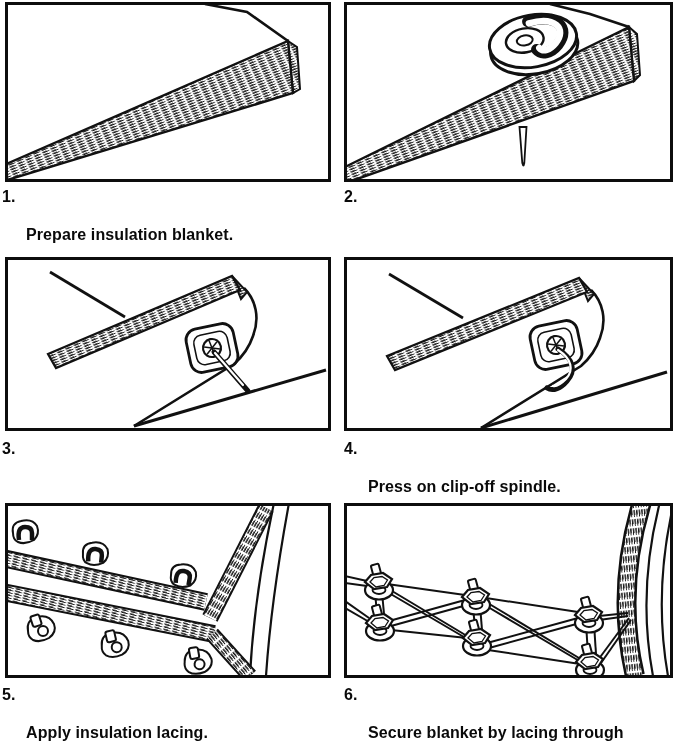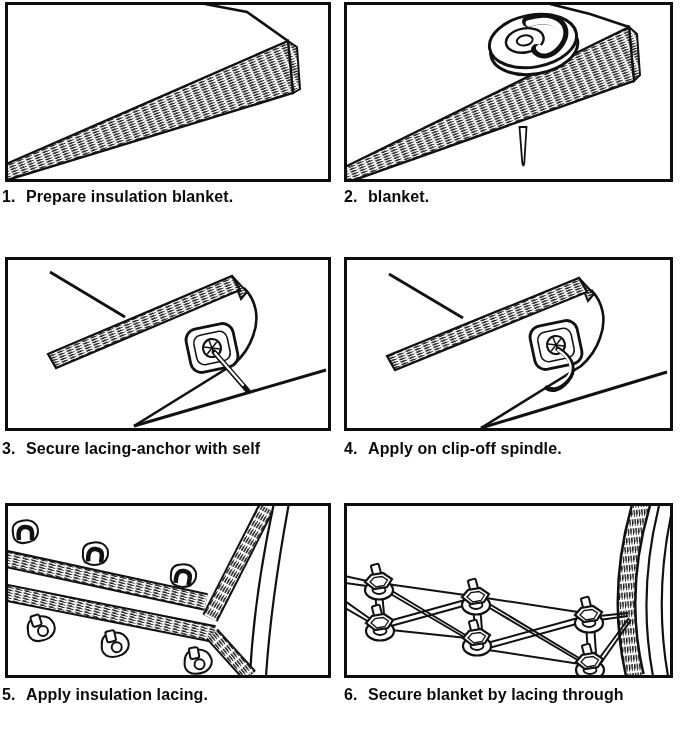--- a/index.html
+++ b/index.html
@@ -12,21 +12,21 @@
     position:absolute;box-sizing:border-box;
     border:3px solid #0d0d0d;background:#fff;
   }
   .panel svg{display:block;width:100%;height:100%;}
   .caption{
     position:absolute;display:flex;align-items:flex-start;
     font-weight:bold;font-size:16px;line-height:1.3;color:#0a0a0a;
     letter-spacing:0.1px;
   }
   .cap-num{flex:0 0 24px;}
-  .cap-text{flex:1;}
+  .cap-text{flex:1;margin-top:38px;}
   .cap-text .l1,.cap-text .l2{display:block;}
   .cap-text .l2:empty{display:none;}
   .defs-holder{position:absolute;width:0;height:0;overflow:hidden;}
 </style>
 </head>
 <body>
 
 <div class="page">
 
   <svg class="defs-holder" aria-hidden="true">
@@ -239,35 +239,33 @@
     <span class="cap-num">1.</span>
     <span class="cap-text">
       <span class="l1">Prepare insulation blanket.</span>
 
     </span>
   </div>
 
   <div class="caption" style="left:344px;top:187px;width:336px;">
     <span class="cap-num">2.</span>
     <span class="cap-text">
-      <span class="l2">blanket.</span>
     </span>
   </div>
 
   <div class="caption" style="left:2px;top:439px;width:335px;">
     <span class="cap-num">3.</span>
     <span class="cap-text">
-      <span class="l1">Secure lacing-anchor with self</span>
     </span>
   </div>
 
   <div class="caption" style="left:344px;top:439px;width:336px;">
     <span class="cap-num">4.</span>
     <span class="cap-text">
-      <span class="l1">Apply on clip-off spindle.</span>
+      <span class="l1">Press on clip-off spindle.</span>
 
     </span>
   </div>
 
   <div class="caption" style="left:2px;top:685px;width:335px;">
     <span class="cap-num">5.</span>
     <span class="cap-text">
       <span class="l1">Apply insulation lacing.</span>
 
     </span>

